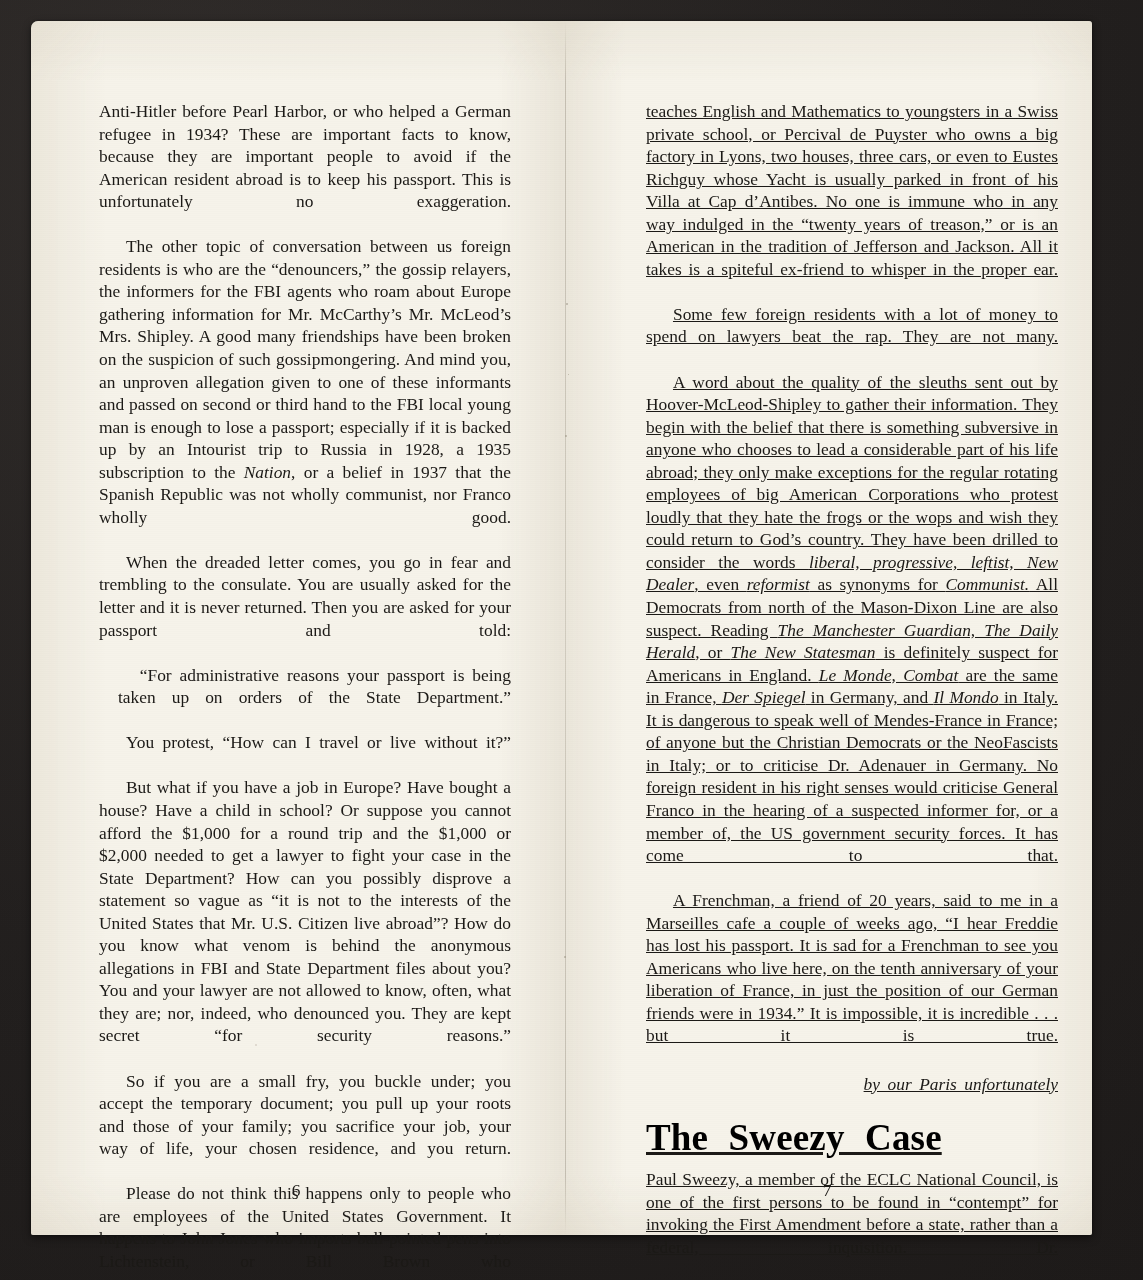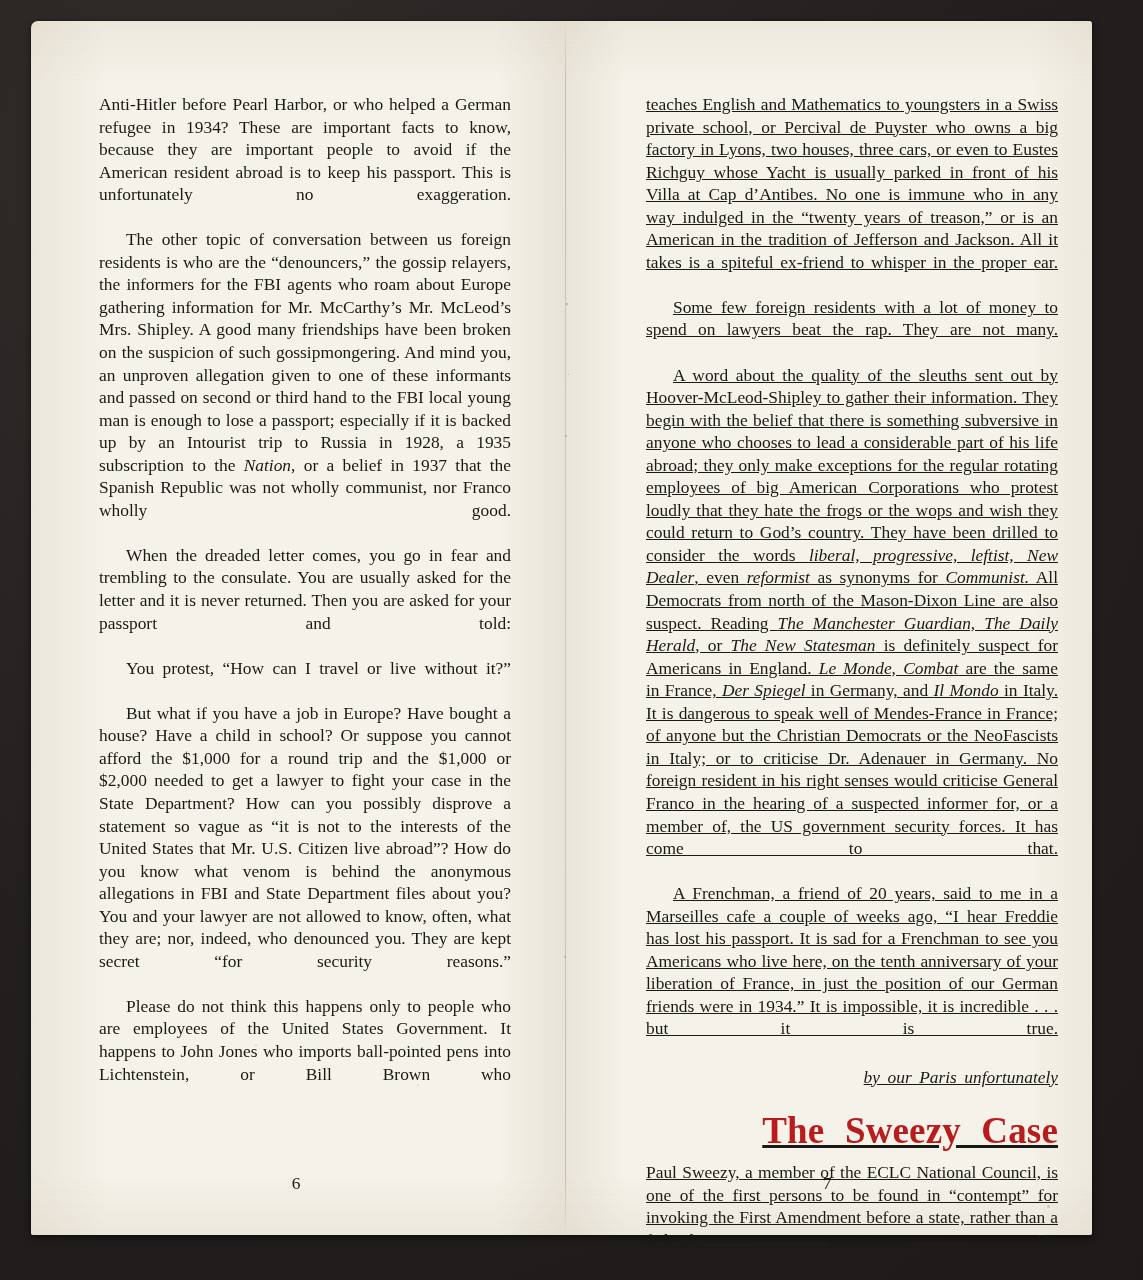--- a/index.html
+++ b/index.html
@@ -87,21 +87,21 @@
     position: absolute;
     background: #8e8675;
     border-radius: 50%;
     opacity: .55;
     pointer-events: none;
   }
 
   
   .page {
     position: absolute;
-    top: 4px;
+    top: 11px;
     height: 100%;
   }
   #page-left  { left: 0px;   width: 530px; }
   #page-right { left: 531px; width: 530px; }
 
   .column-body {
     position: absolute;
     top: 68px;
     width: 412px;
     font-size: 17.4px;
@@ -140,26 +140,26 @@
     text-indent: 0;
     text-align: right;
     font-style: italic;
     padding-top: 3px;
     word-spacing: .18em;
   }
   .byline::after { content: none; }
 
   .article-headline {
     margin: 23px 0 11px 0;
-    text-align: right;
+    text-align: left;
     font-size: 37px;
     font-weight: bold;
     letter-spacing: .004em;
     word-spacing: .30em;
-    color: #b91c1c;
+    color: #000000;
     line-height: 1.06;
   }
 
   .folio {
     position: absolute;
     top: 1148px;
     width: 100%;
     text-align: center;
     font-size: 17.4px;
     color: #1b1916;
@@ -191,22 +191,24 @@
   <span class="speck" style="left:1016px;top:1184px;width:3px;height:3px;opacity:.38;"></span>
   <span class="speck" style="left:943px;top:1178px;width:2px;height:2px;opacity:.45;"></span>
   <span class="speck" style="left:386px;top:1063px;width:2px;height:2px;opacity:.30;"></span>
   <span class="speck" style="left:224px;top:1023px;width:2px;height:2px;opacity:.28;"></span>
 
   <div class="page" id="page-left">
     <div class="column-body">
       <p class="no-indent">Anti-Hitler before Pearl Harbor, or who helped a German refugee in 1934? These are important facts to know, because they are important people to avoid if the American resident abroad is to keep his passport. This is unfortunately no exaggeration.</p>
       <p>The other topic of conversation between us foreign residents is who are the “denouncers,” the gossip relayers, the informers for the FBI agents who roam about Europe gathering information for Mr. McCarthy’s Mr. McLeod’s Mrs. Shipley. A good many friendships have been broken on the suspicion of such gossipmongering. And mind you, an unproven allegation given to one of these informants and passed on second or third hand to the FBI local young man is enough to lose a passport; especially if it is backed up by an Intourist trip to Russia in 1928, a 1935 subscription to the <em>Nation</em>, or a belief in 1937 that the Spanish Republic was not wholly communist, nor Franco wholly good.</p>
       <p>When the dreaded letter comes, you go in fear and trembling to the consulate. You are usually asked for the letter and it is never returned. Then you are asked for your passport and told:</p>
+      <p class="quote">“For administrative reasons your passport is being taken up on orders of the State Department.”</p>
       <p>You protest, “How can I travel or live without it?”</p>
       <p>But what if you have a job in Europe? Have bought a house? Have a child in school? Or suppose you cannot afford the $1,000 for a round trip and the $1,000 or $2,000 needed to get a lawyer to fight your case in the State Department? How can you possibly disprove a statement so vague as “it is not to the interests of the United States that Mr. U.S. Citizen live abroad”? How do you know what venom is behind the anonymous allegations in FBI and State Department files about you? You and your lawyer are not allowed to know, often, what they are; nor, indeed, who denounced you. They are kept secret “for security reasons.”</p>
+      <p>So if you are a small fry, you buckle under; you accept the temporary document; you pull up your roots and those of your family; you sacrifice your job, your way of life, your chosen residence, and you return.</p>
       <p>Please do not think this happens only to people who are employees of the United States Government. It happens to John Jones who imports ball-pointed pens into Lichtenstein, or Bill Brown who</p>
     </div>
     <div class="folio">6</div>
   </div>
 
   <div class="page" id="page-right">
     <div class="column-body">
       <p class="no-indent">teaches English and Mathematics to youngsters in a Swiss private school, or Percival de Puyster who owns a big factory in Lyons, two houses, three cars, or even to Eustes Richguy whose Yacht is usually parked in front of his Villa at Cap d’Antibes. No one is immune who in any way indulged in the “twenty years of treason,” or is an American in the tradition of Jefferson and Jackson. All it takes is a spiteful ex-friend to whisper in the proper ear.</p>
       <p>Some few foreign residents with a lot of money to spend on lawyers beat the rap. They are not many.</p>
       <p>A word about the quality of the sleuths sent out by Hoover-McLeod-Shipley to gather their information. They begin with the belief that there is something subversive in anyone who chooses to lead a considerable part of his life abroad; they only make exceptions for the regular rotating employees of big American Corporations who protest loudly that they hate the frogs or the wops and wish they could return to God’s country. They have been drilled to consider the words <em>liberal, progressive, leftist, New Dealer</em>, even <em>reformist</em> as synonyms for <em>Communist.</em> All Democrats from north of the Mason-Dixon Line are also suspect. Reading <em>The Manchester Guardian, The Daily Herald</em>, or <em>The New Statesman</em> is definitely suspect for Americans in England. <em>Le Monde, Combat</em> are the same in France, <em>Der Spiegel</em> in Germany, and <em>Il Mondo</em> in Italy. It is dangerous to speak well of Mendes-France in France; of anyone but the Christian Democrats or the NeoFascists in Italy; or to criticise Dr. Adenauer in Germany. No foreign resident in his right senses would criticise General Franco in the hearing of a suspected informer for, or a member of, the US government security forces. It has come to that.</p>

